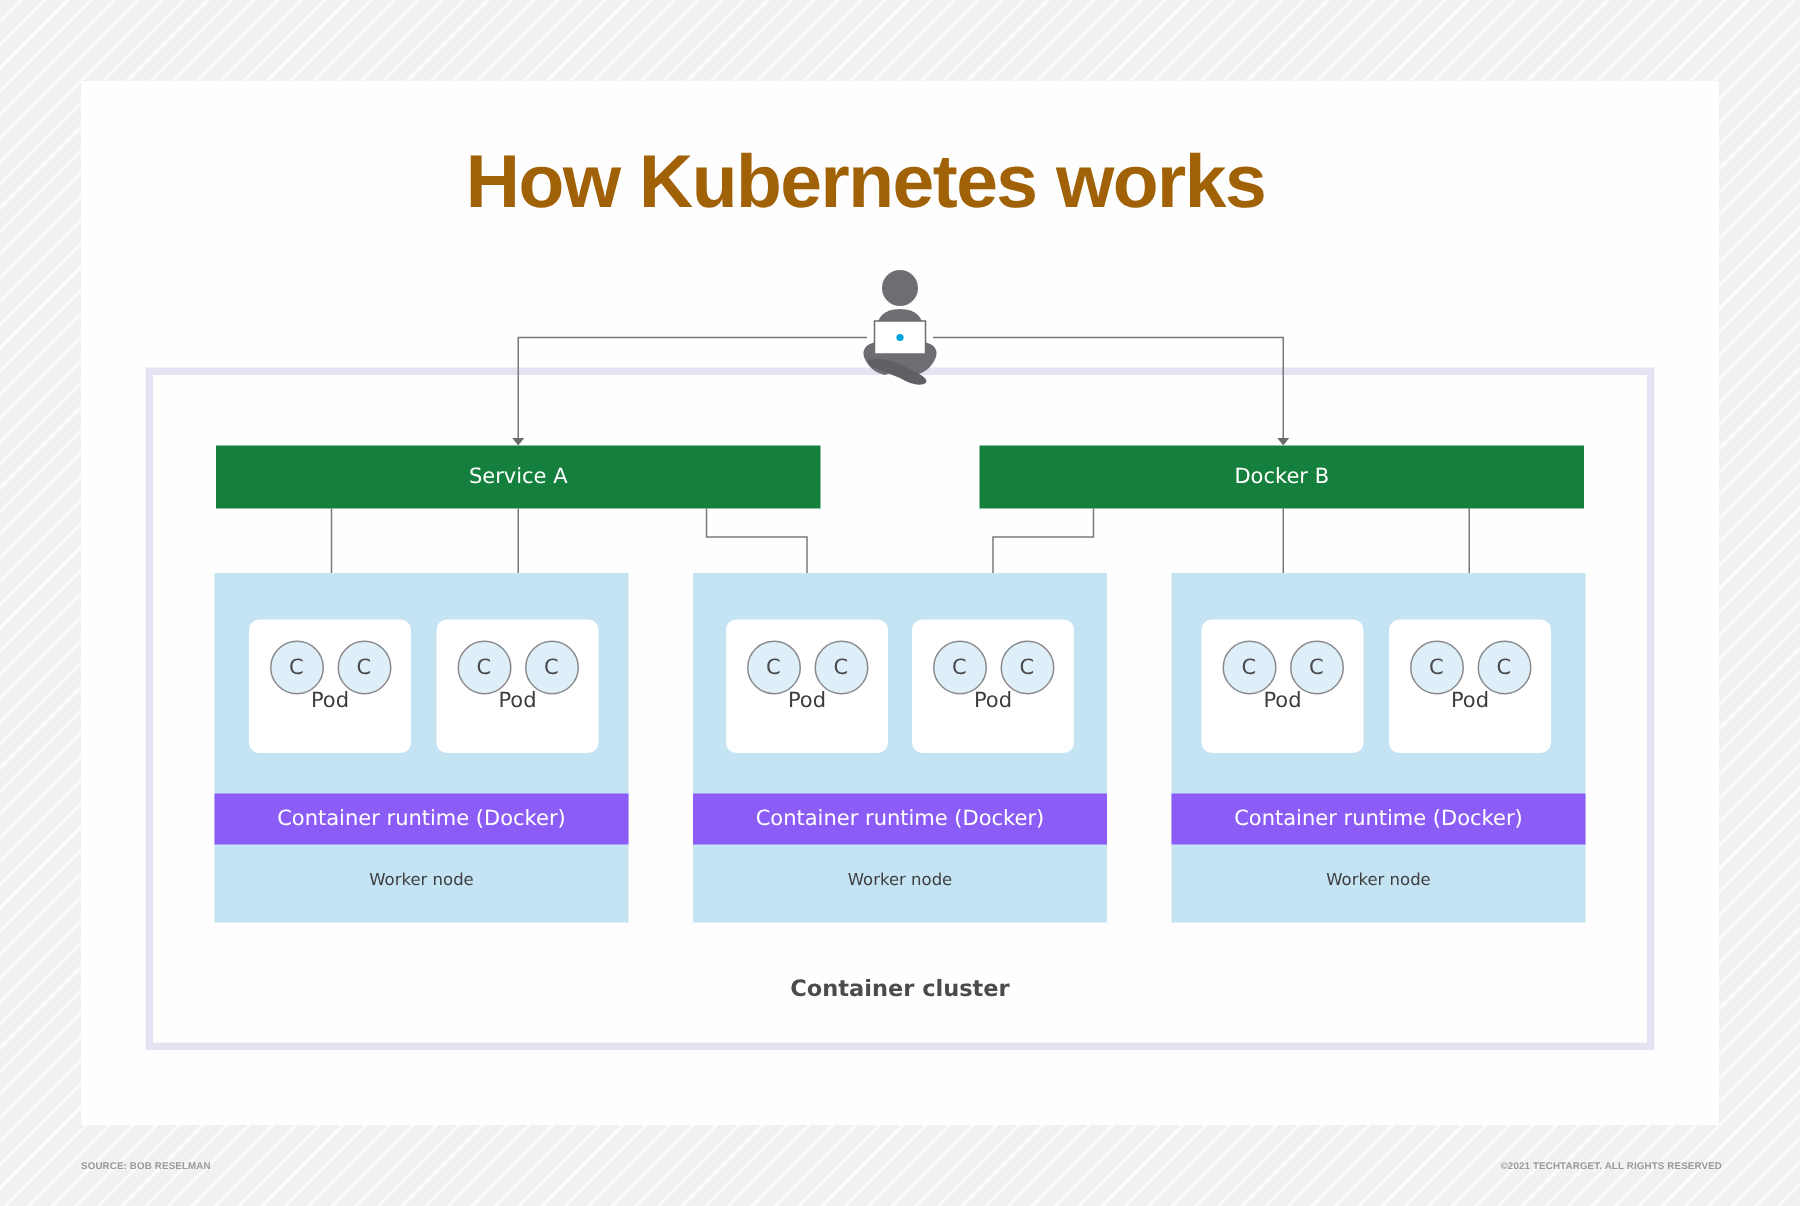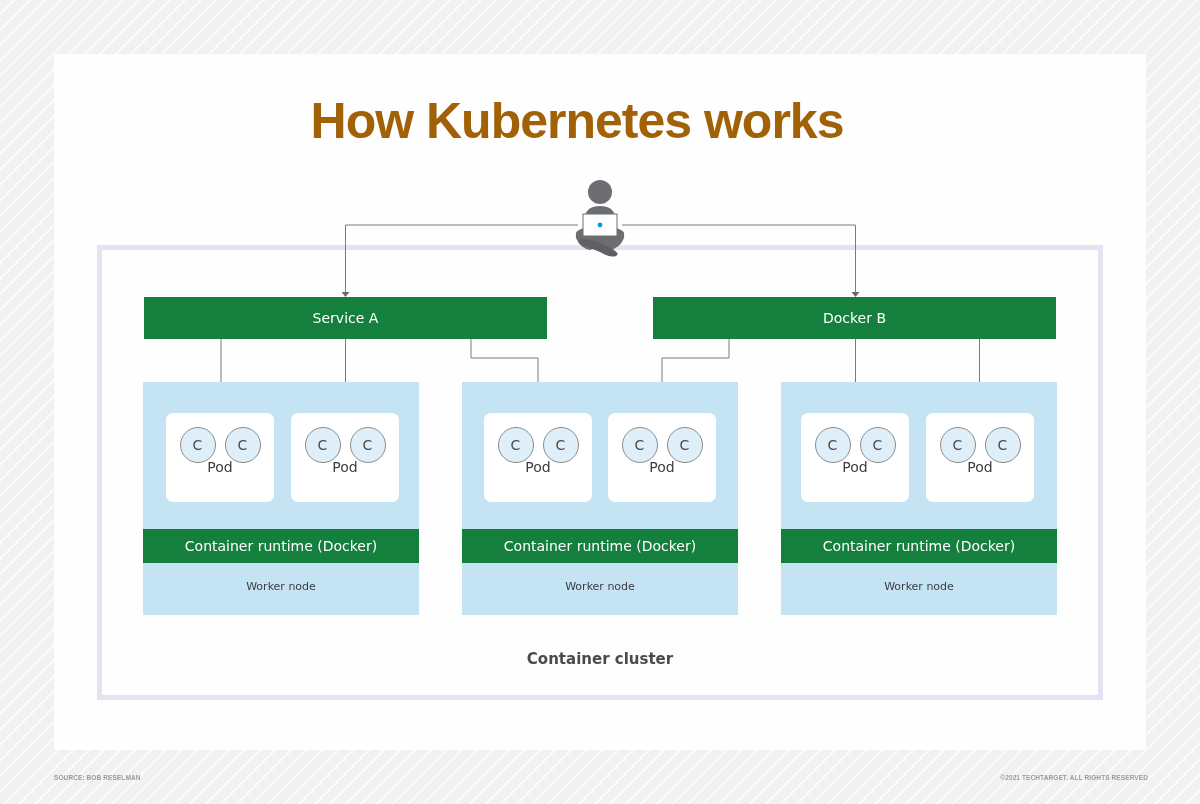--- a/index.html
+++ b/index.html
@@ -40,21 +40,21 @@
       border-radius: 7px;
     }
     .pod .circles { position: absolute; top: 14px; left: 0; width: 100%; display: flex; justify-content: center; gap: 9px; }
     .circle {
       width: 36px; height: 36px; border-radius: 50%;
       background: #dfeff9; border: 1px solid #8a8a8c; color: #4b4b4d;
       font-size: 14px; display: flex; align-items: center; justify-content: center;
     }
     .pod-label { position: absolute; top: 46px; left: 0; width: 100%; text-align: center; font-size: 14px; color: #3d3d3f; }
     .runtime {
-      position: absolute; left: 0; top: 147px; width: 100%; height: 34px; background: #15803d;
+      position: absolute; left: 0; top: 147px; width: 100%; height: 34px; background: #8b5cf6;
       color: #ffffff; font-size: 14px; display: flex; align-items: center; justify-content: center;
     }
     .worker-label { position: absolute; left: 0; top: 198px; width: 100%; text-align: center; font-size: 11px; color: #3d3d3f; }
     .footer { position: absolute; top: 774px; font-family: "Liberation Sans", sans-serif; font-size: 6.5px; font-weight: bold; color: #9a9a9a; letter-spacing: 0.1px; }
     svg.overlay { position: absolute; left: 0; top: 0; }
   </style>
 </head>
 <body>
 
 <div class="card"></div>

